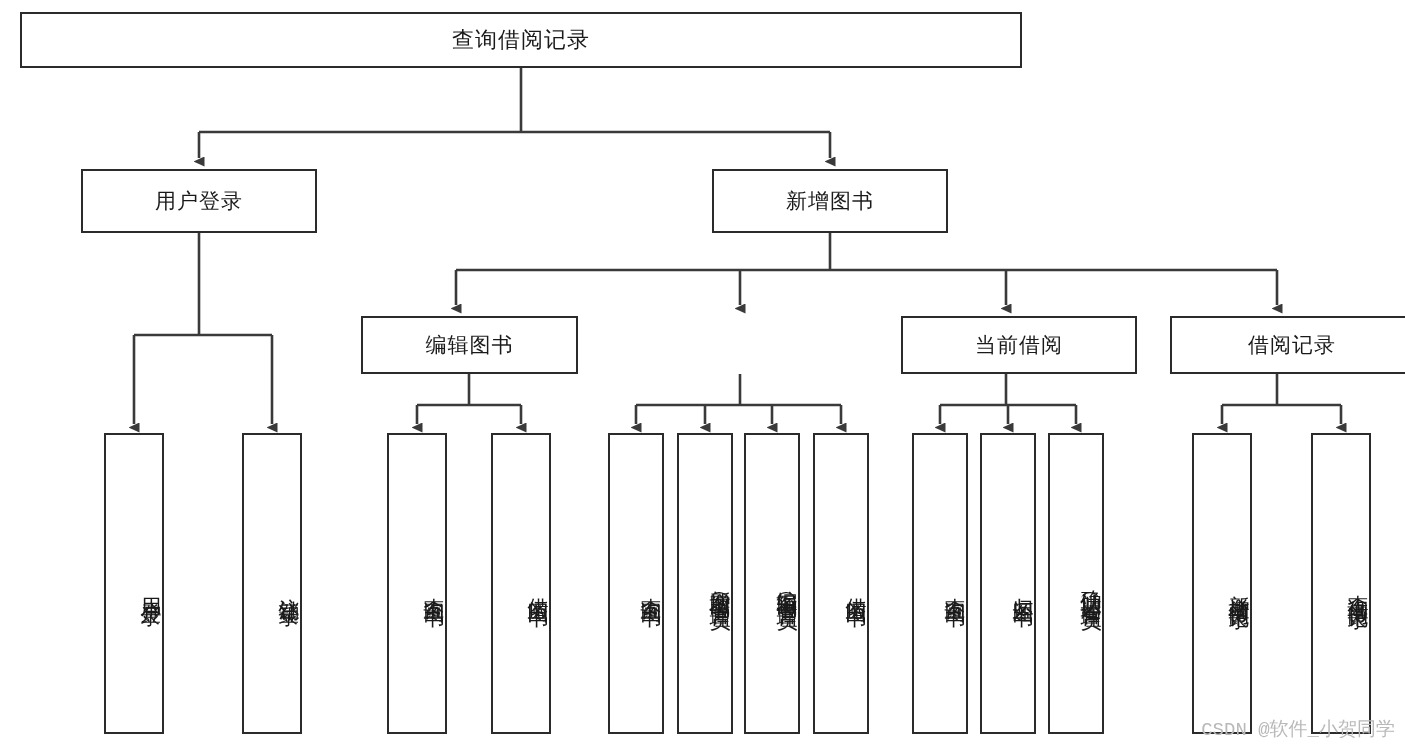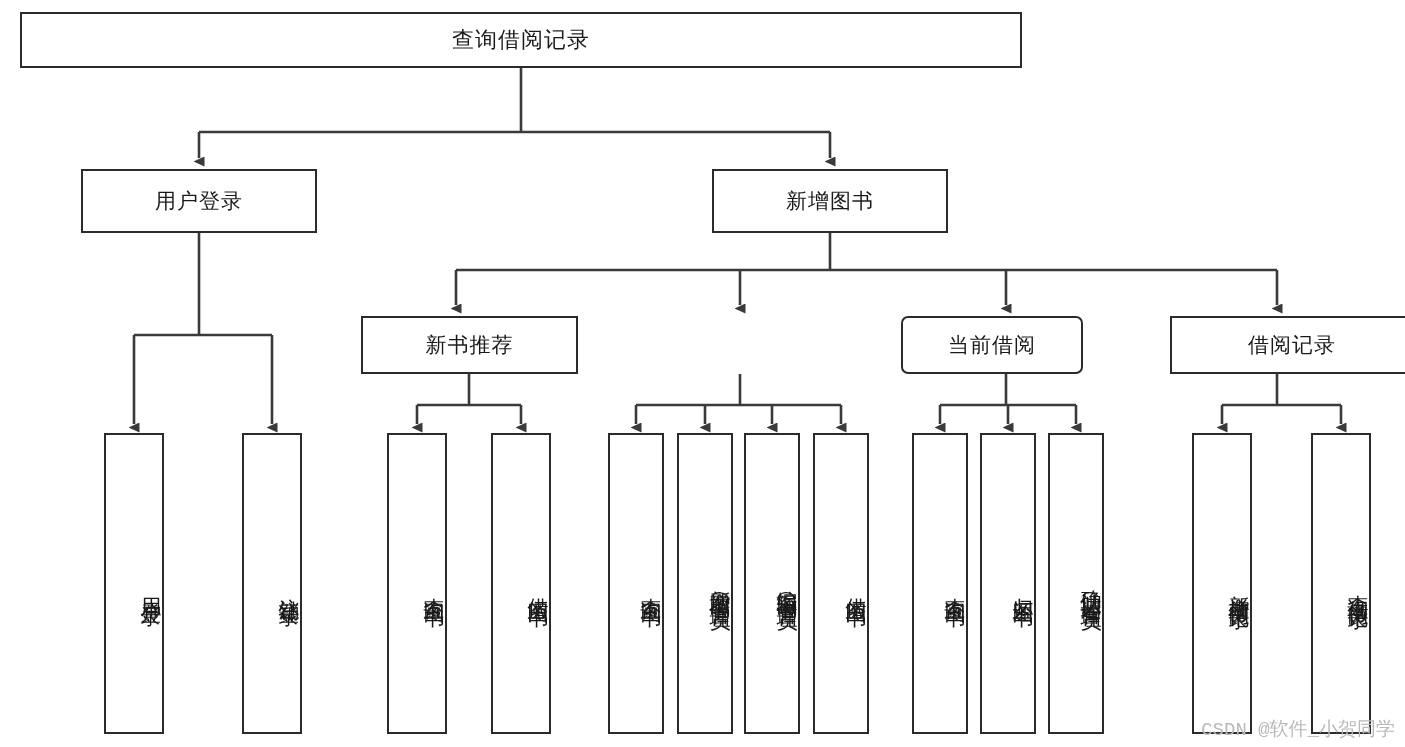--- a/index.html
+++ b/index.html
@@ -130,23 +130,23 @@
   </div>
 
   <div class="node node-h" style="left:81px; top:169px; width:236px; height:64px;">
     <span>用户登录</span>
   </div>
   <div class="node node-h" style="left:712px; top:169px; width:236px; height:64px;">
     <span>新增图书</span>
   </div>
 
   <div class="node node-h" style="left:361px; top:316px; width:217px; height:58px;">
-    <span>新书推荐</span>
+    <span>编辑图书</span>
   </div>
-  <div class="node node-h" style="left:901px; top:316px; width:182px; height:58px;border-radius:7px;">
+  <div class="node node-h" style="left:901px; top:316px; width:236px; height:58px;">
     <span>当前借阅</span>
   </div>
   <div class="node node-h" style="left:1170px; top:316px; width:244px; height:58px;">
     <span>借阅记录</span>
   </div>
 
   <div class="node node-v" style="left:104px; top:433px; width:60px; height:301px;">
     <span class="vlabel">用户登录</span>
   </div>
   <div class="node node-v" style="left:242px; top:433px; width:60px; height:301px;">

